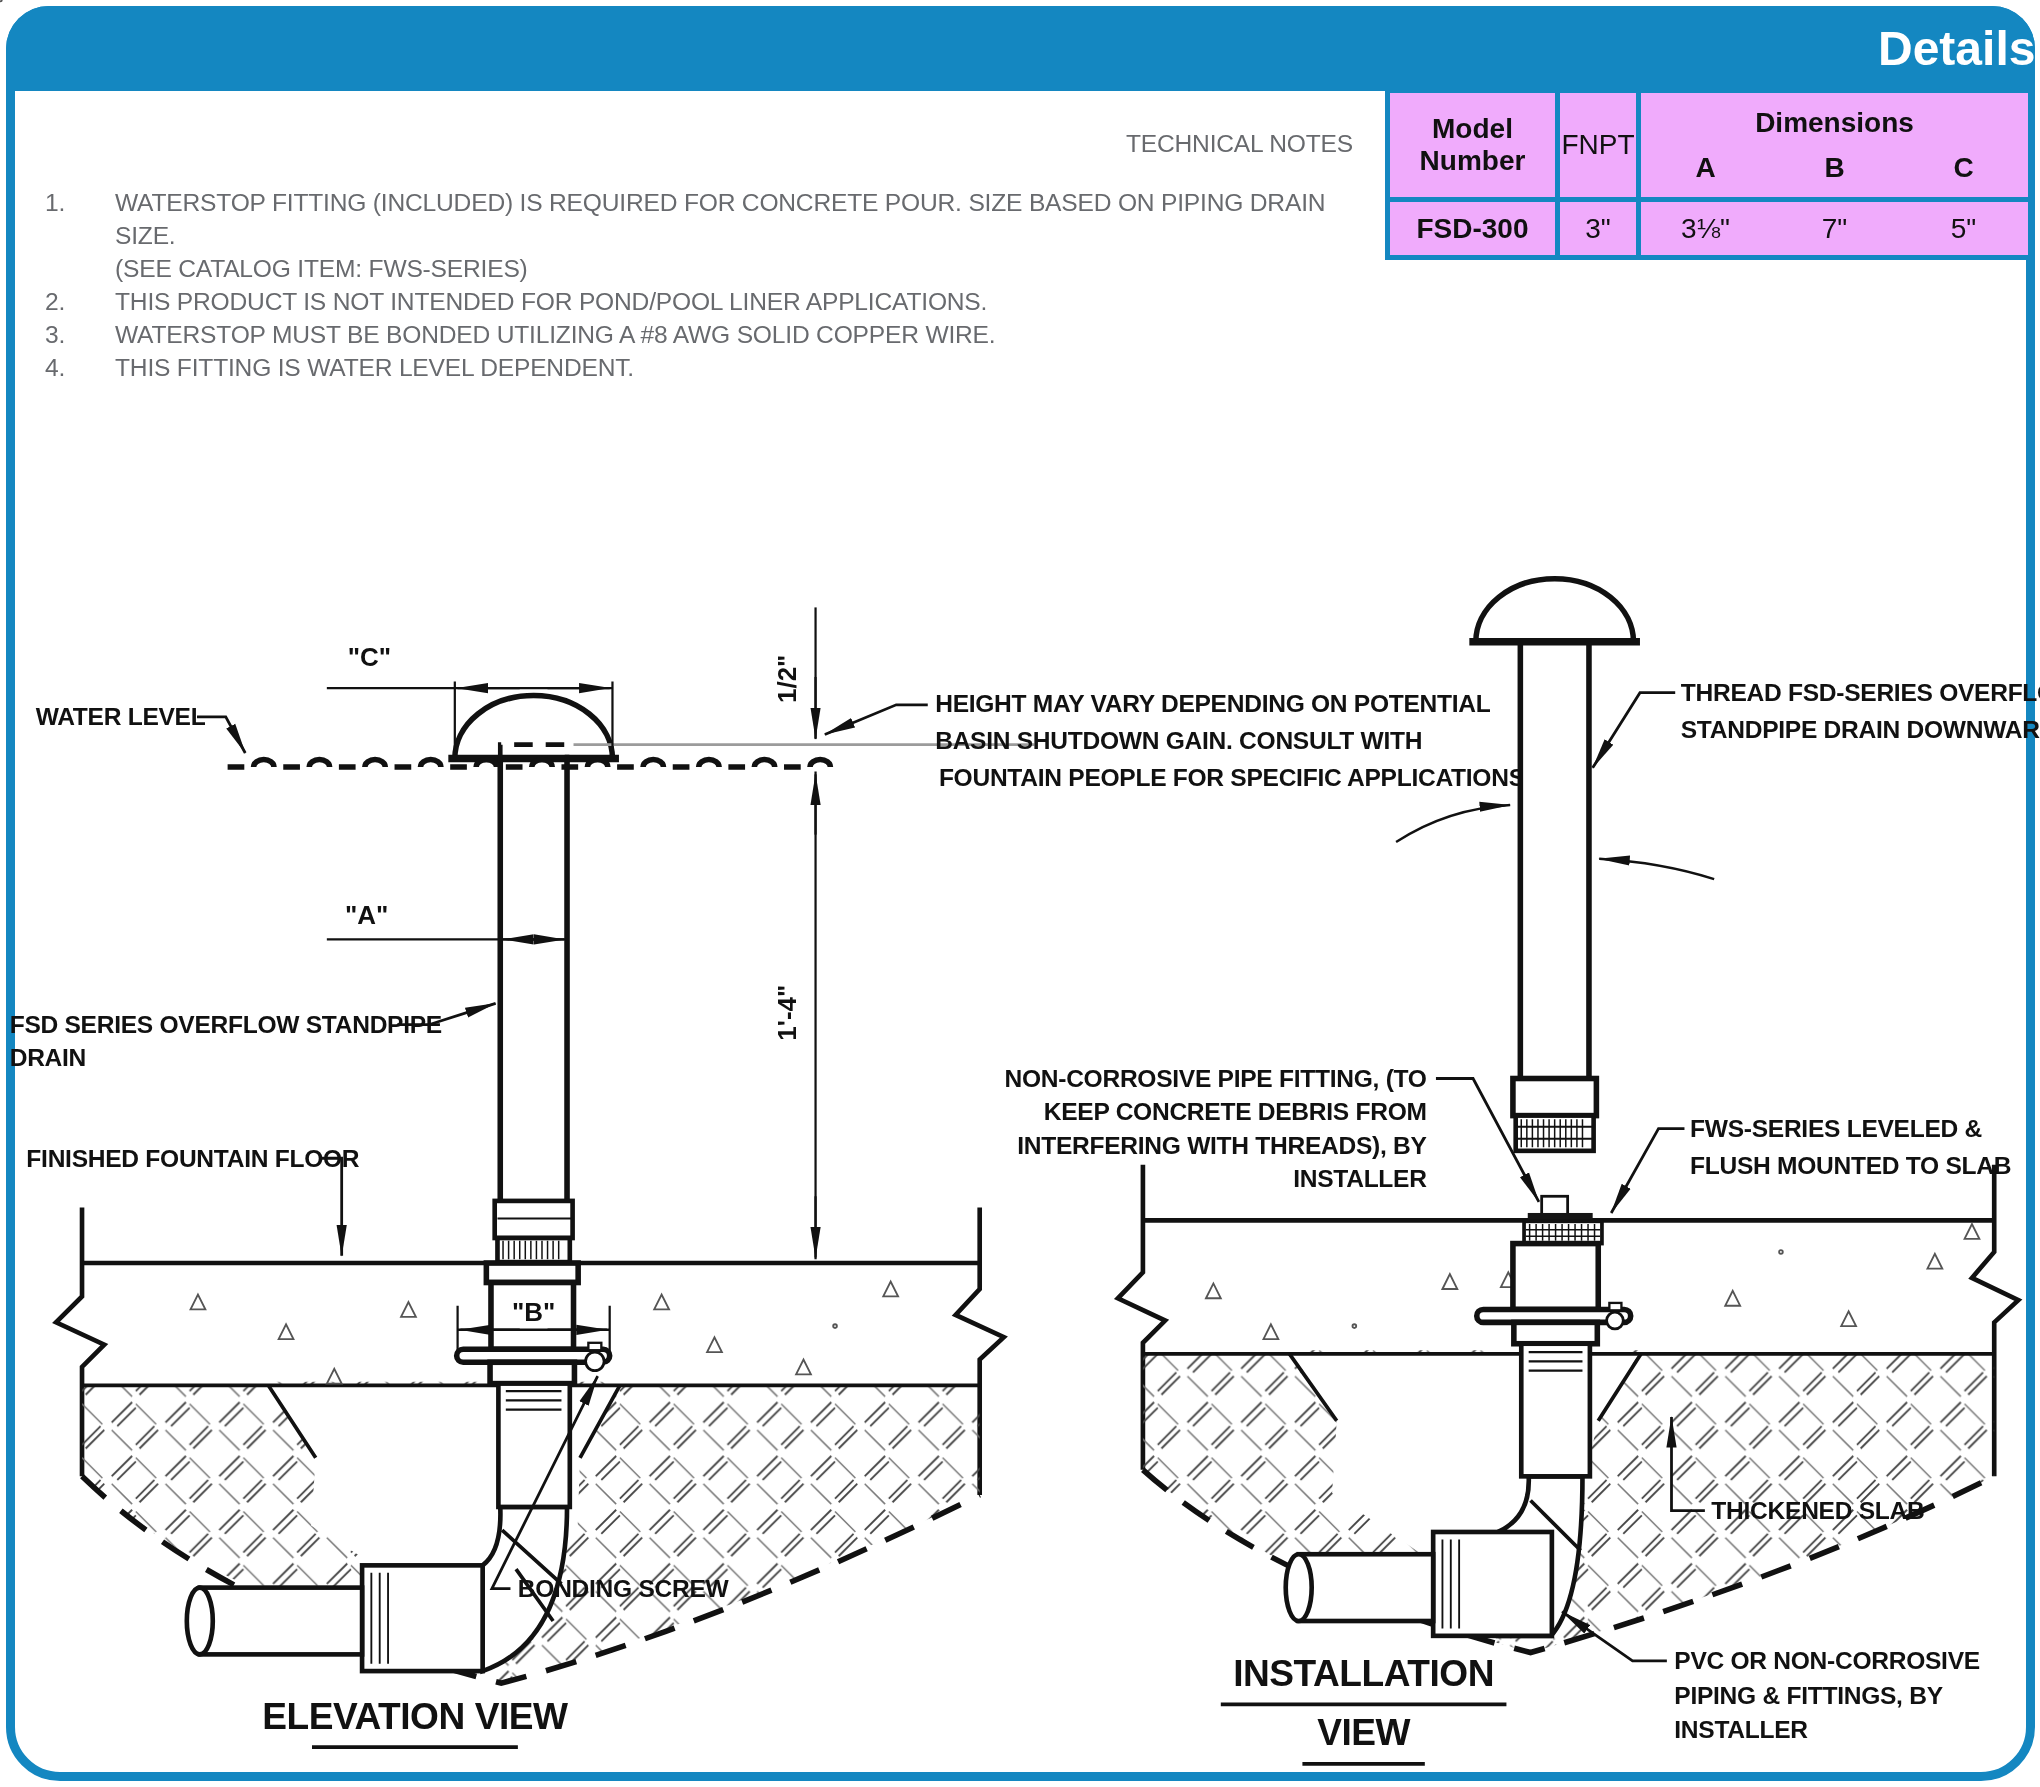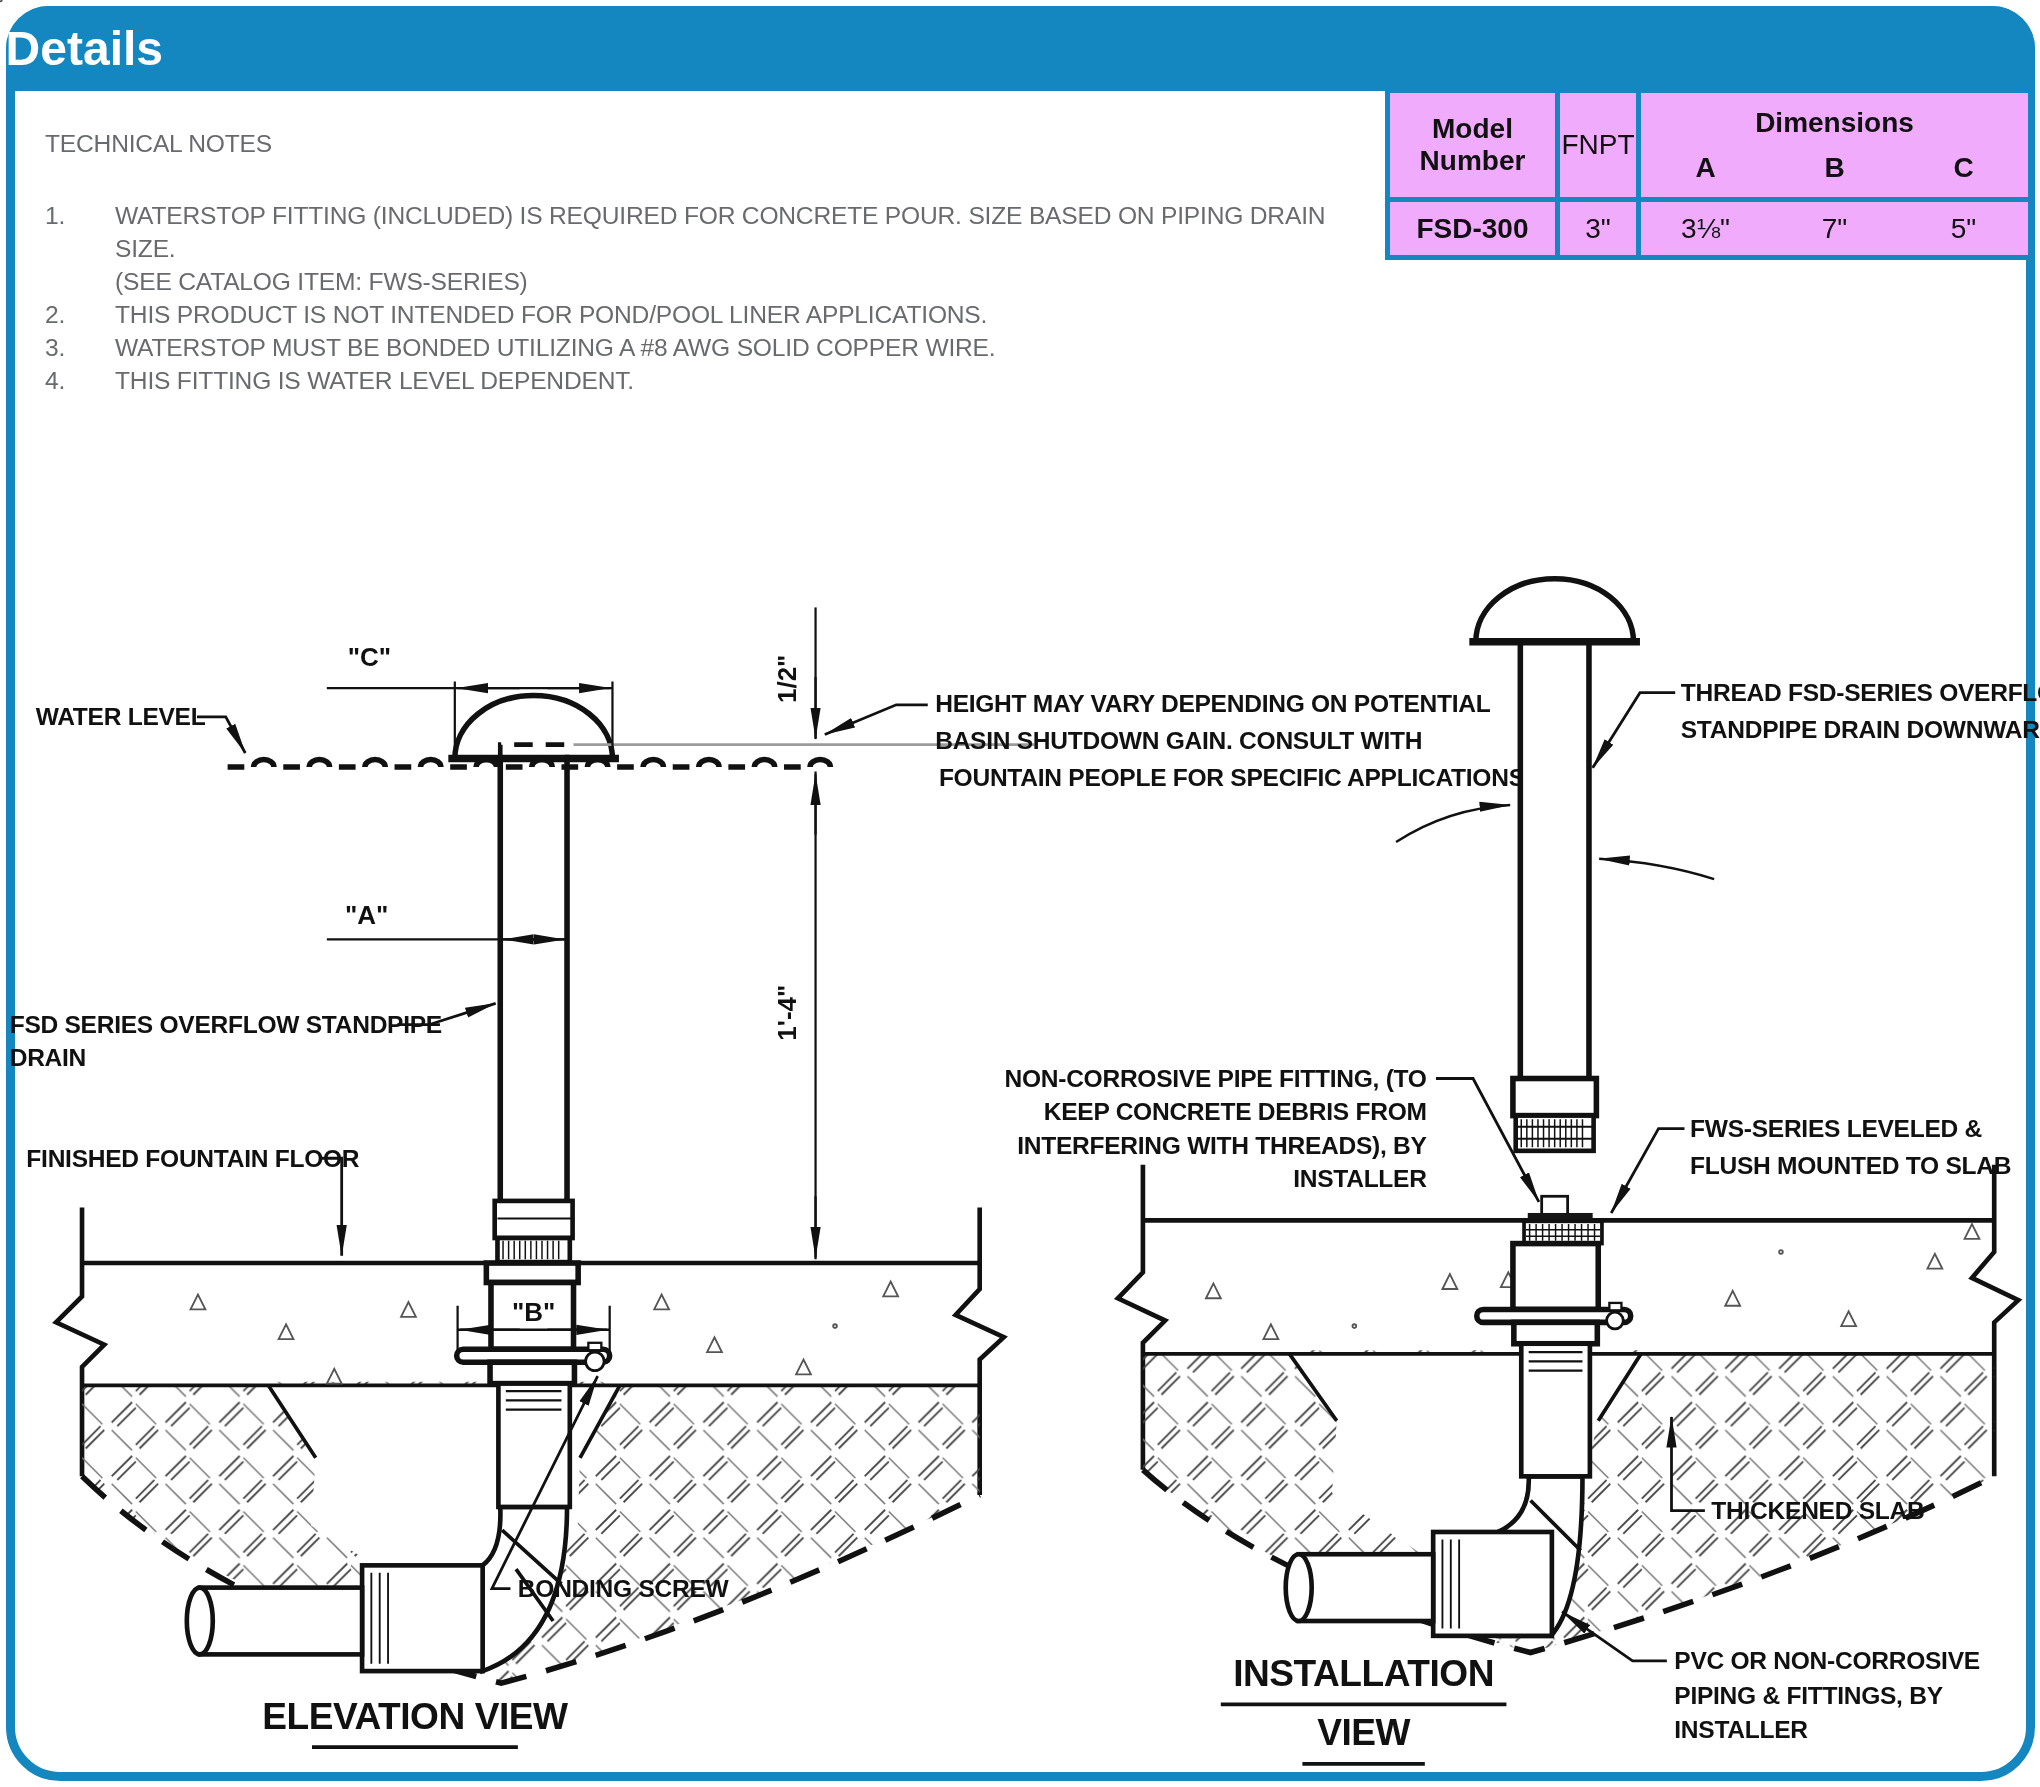--- a/index.html
+++ b/index.html
@@ -1,26 +1,26 @@
 <!DOCTYPE html>
 <html style="font-size:15px"><head>
 <meta charset="utf-8">
 <style>
   html,body{margin:0;padding:0;background:#fff;}
   .page{position:relative;width:2041px;height:1787px;background:#fff;
         font-family:"Liberation Sans",sans-serif;overflow:hidden;}
   .frame{position:absolute;left:5.6px;top:5.6px;right:5.6px;bottom:5.6px;
          border:9.3px solid var(--blue);border-radius:43px 43px 54px 54px;pointer-events:none;}
   .header{position:absolute;left:5.6px;top:5.6px;right:5.6px;height:85px;background:var(--blue);
-          border-radius:43px 43px 0 0;display:flex;align-items:center;justify-content:flex-start;}
+          border-radius:43px 43px 0 0;display:flex;align-items:center;justify-content:flex-end;}
   .header span{color:#fff;font-size:48px;font-weight:bold;letter-spacing:0px;}
   
   .notes{position:absolute;left:45px;top:130px;width:1308px;color:#686a6e;
          font-size:24.6px;letter-spacing:-0.2px;}
-  .notes .hd{margin-bottom:41px;}
+  .notes .hd{margin-bottom:28px;text-align:right;}
   .note-row{display:flex;line-height:33px;}
   .note-row .num{width:70px;flex:none;}
   .note-row .txt{flex:1;}
   
   .spec-wrap{position:absolute;left:1385px;top:88px;width:648px;}
   table.spec{border-collapse:collapse;width:100%;table-layout:fixed;background:#f0abfc;}
   table.spec th,table.spec td{border:5.6px solid var(--blue);text-align:center;vertical-align:middle;
       font-size:28px;color:#111;padding:0;}
   table.spec .h-model{width:165px;height:104px;font-weight:bold;line-height:32px;}
   table.spec .h-fnpt{width:76px;font-weight:normal;}

